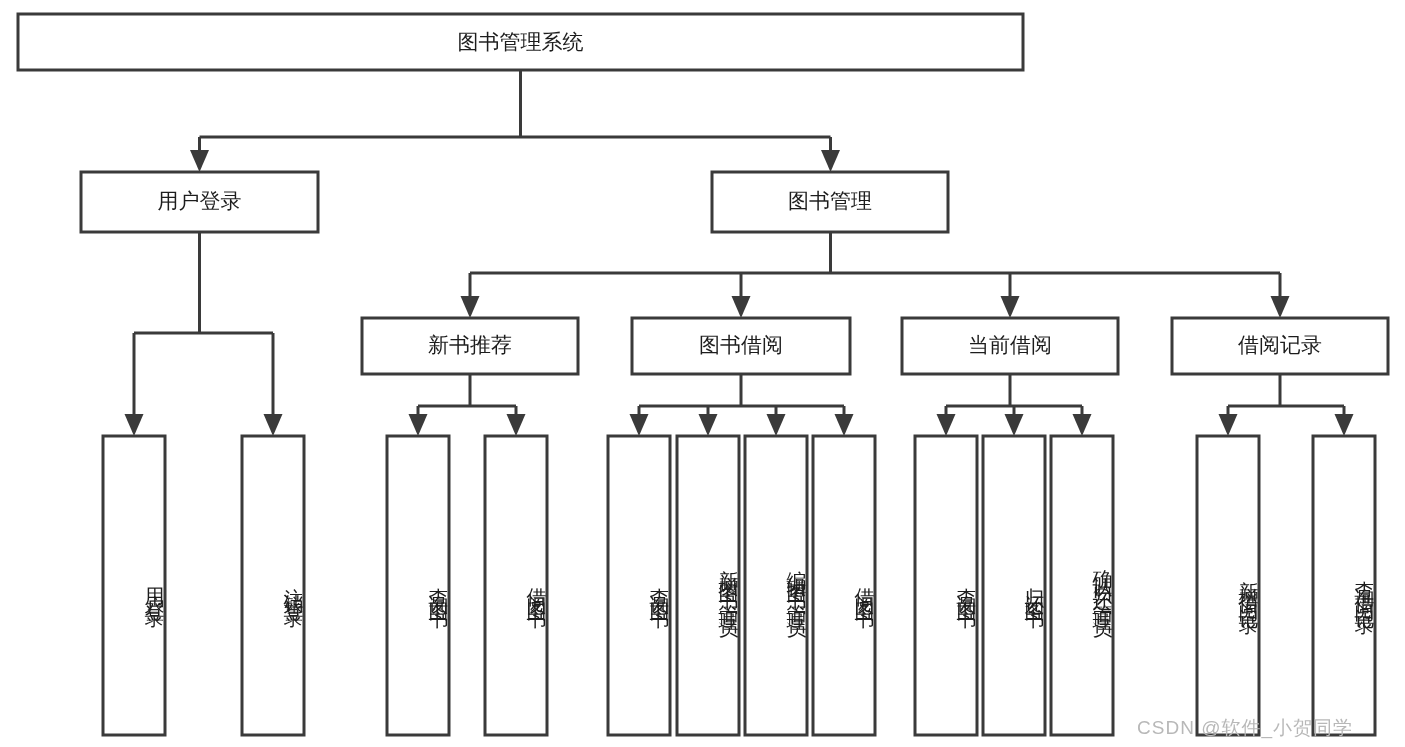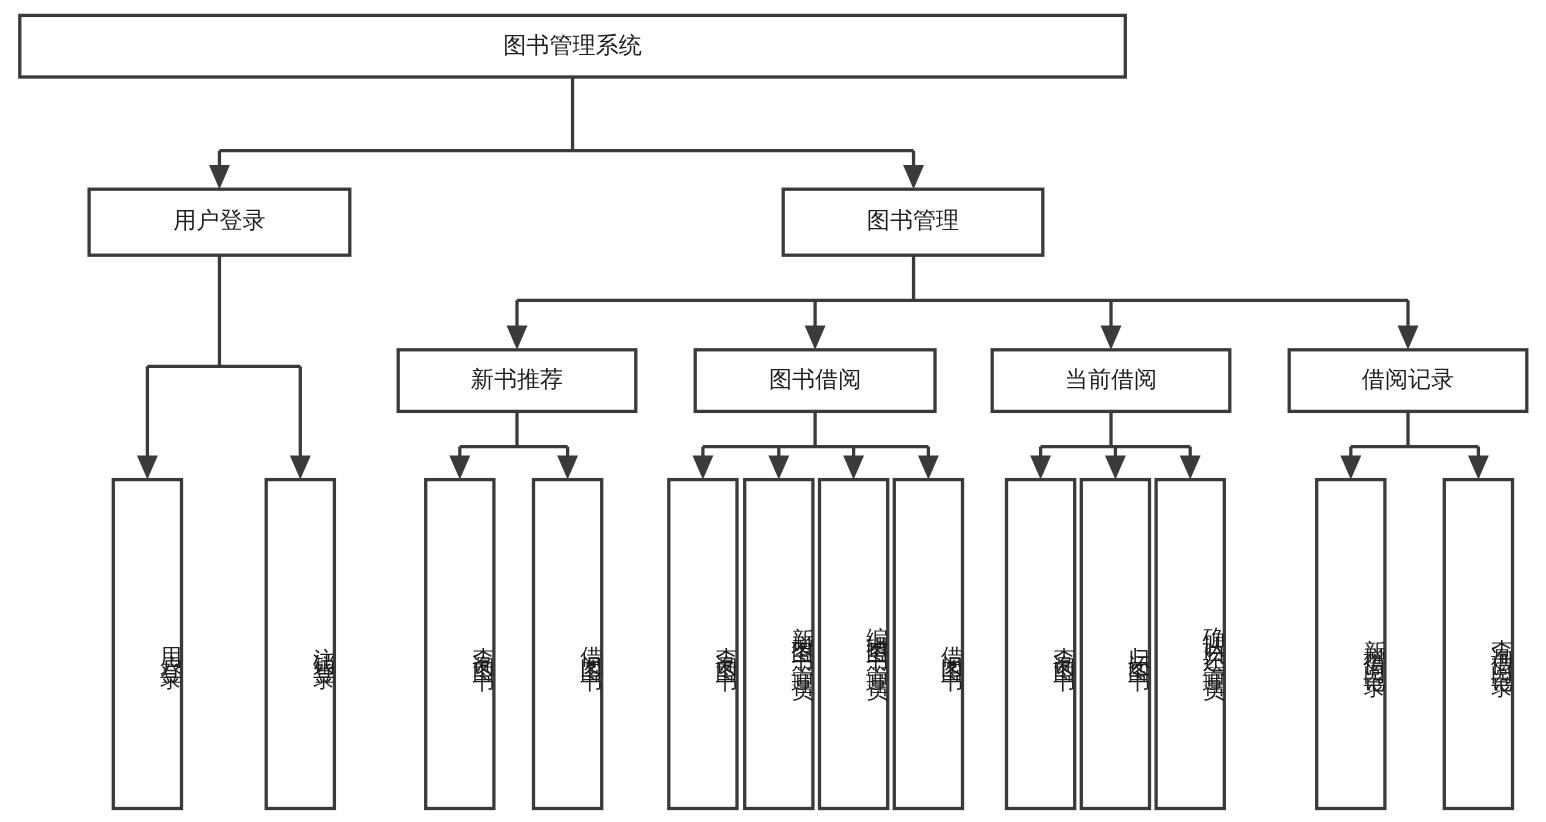--- a/index.html
+++ b/index.html
@@ -191,13 +191,14 @@
   <div class="leaf-label-wrap" style="left:608px; top:436px; width:62px; height:299px;">查询图书</div>
   <div class="leaf-label-wrap" style="left:677px; top:436px; width:62px; height:299px;">新增图书（管理员）</div>
   <div class="leaf-label-wrap" style="left:745px; top:436px; width:62px; height:299px;">编辑图书（管理员）</div>
   <div class="leaf-label-wrap" style="left:813px; top:436px; width:62px; height:299px;">借阅图书</div>
   <div class="leaf-label-wrap" style="left:915px; top:436px; width:62px; height:299px;">查询图书</div>
   <div class="leaf-label-wrap" style="left:983px; top:436px; width:62px; height:299px;">归还图书</div>
   <div class="leaf-label-wrap" style="left:1051px; top:436px; width:62px; height:299px;">确认归还（管理员）</div>
   <div class="leaf-label-wrap" style="left:1197px; top:436px; width:62px; height:299px;">新增借阅记录</div>
   <div class="leaf-label-wrap" style="left:1313px; top:436px; width:62px; height:299px;">查询借阅记录</div>
 
+  <div class="watermark">CSDN @软件_小贺同学</div>
 </div>
 
 </body></html>

